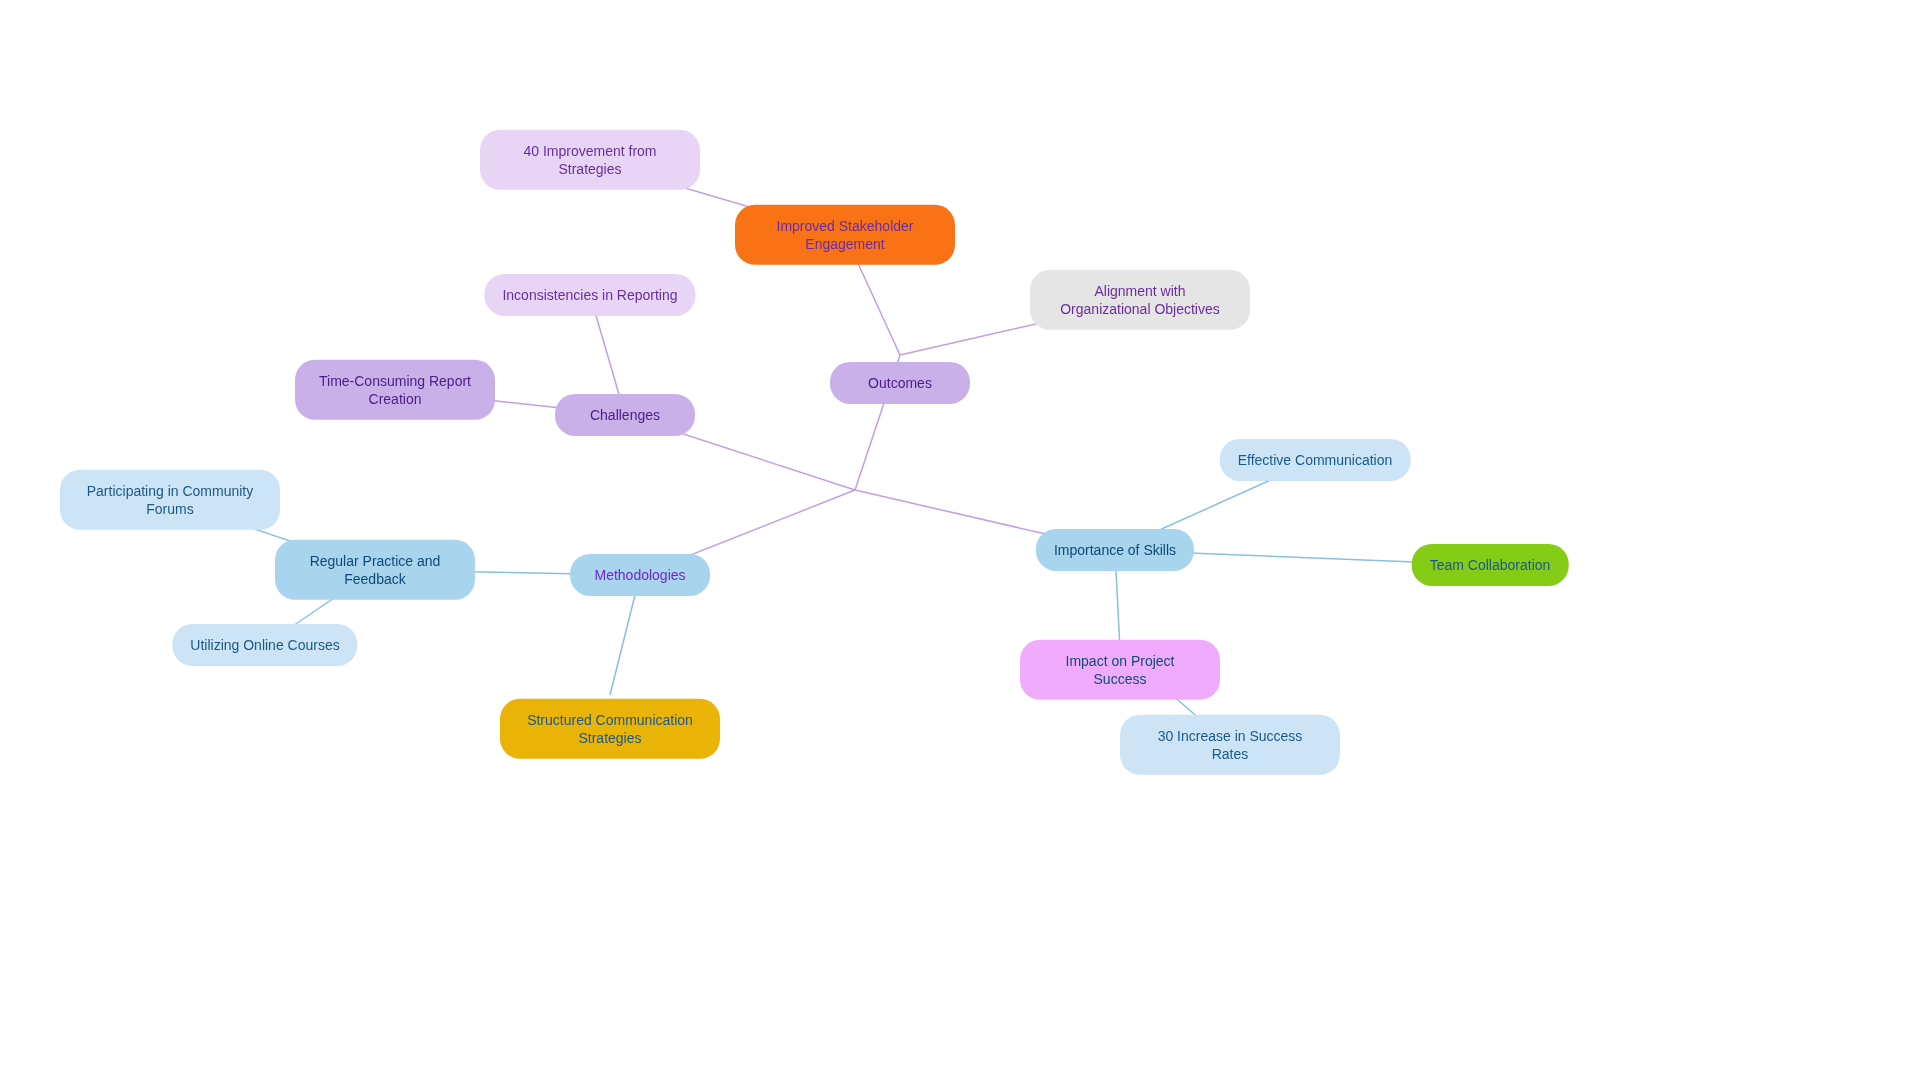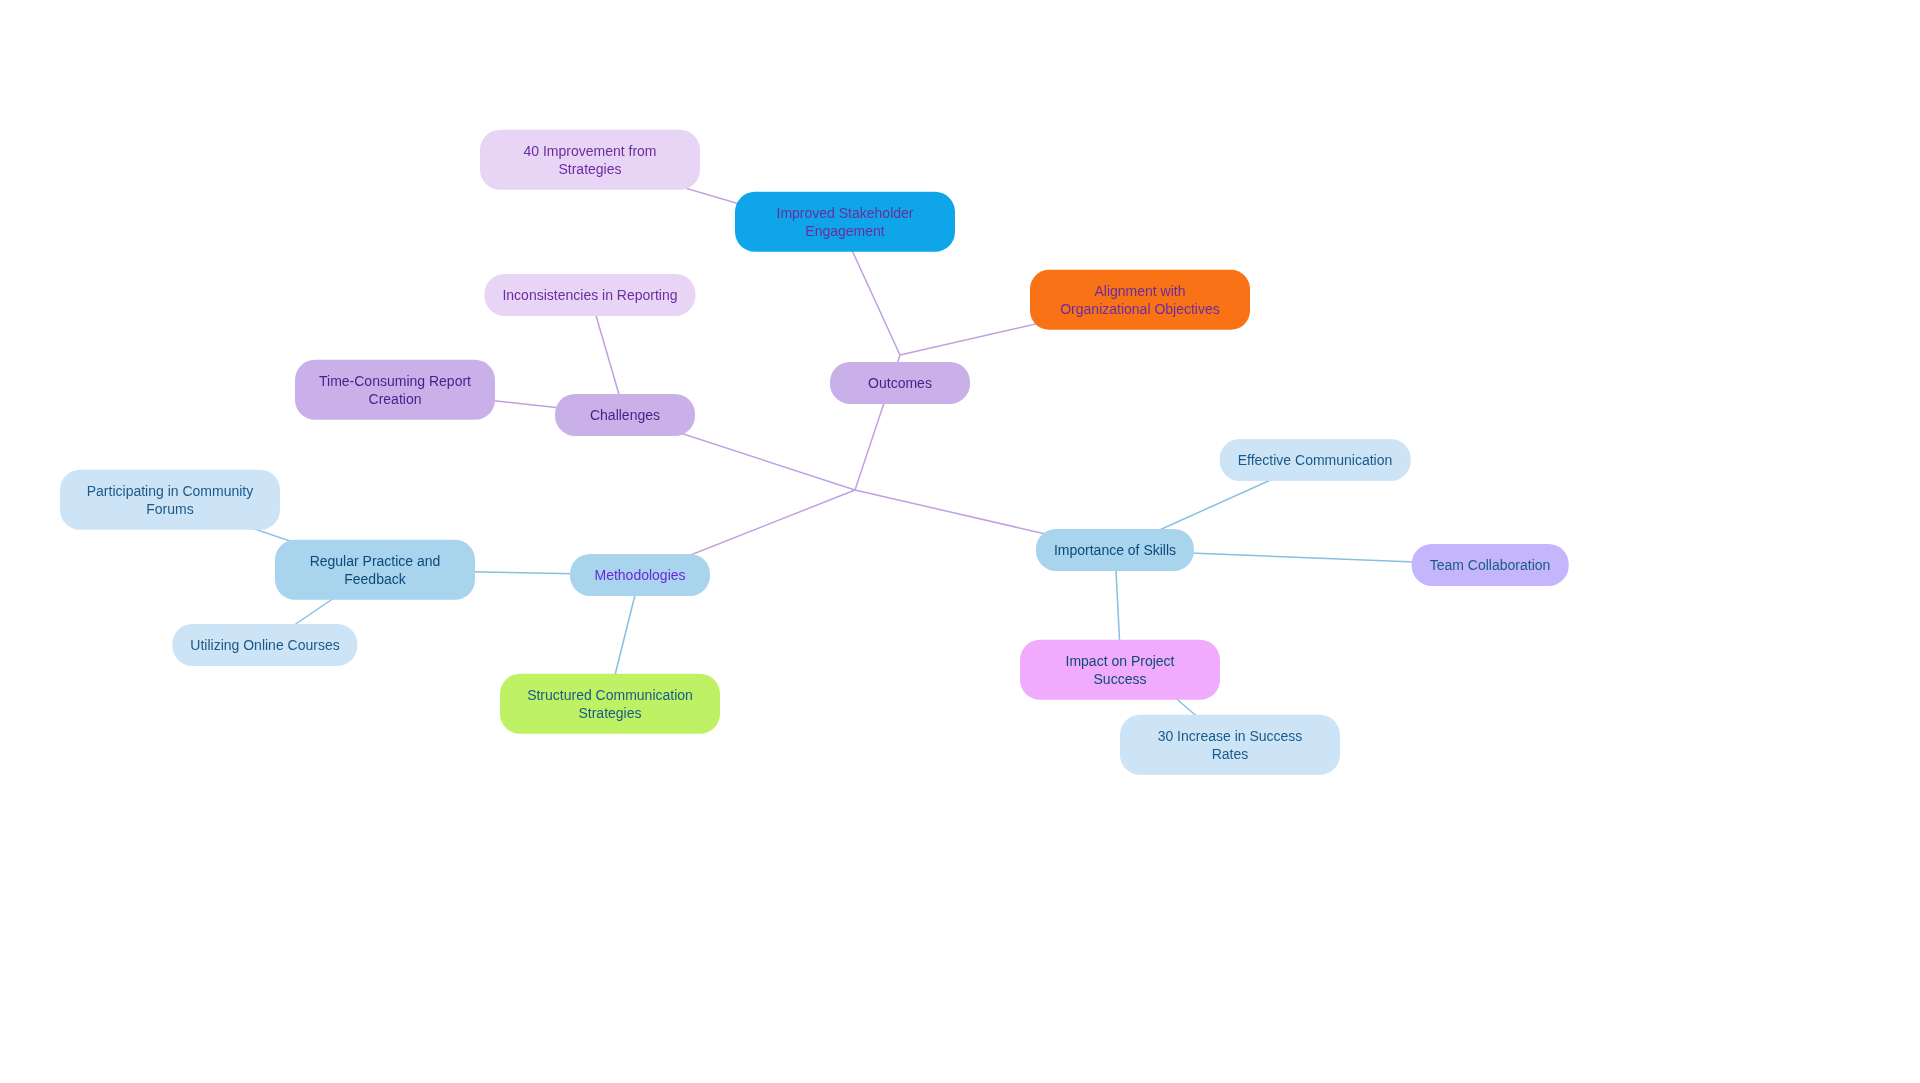--- a/index.html
+++ b/index.html
@@ -65,27 +65,27 @@
       <line x1="640" y1="575" x2="610" y2="695" stroke="#88c0e0" stroke-width="1.5"></line>
       <line x1="855" y1="490" x2="1115" y2="550" stroke="#c0a0e0" stroke-width="1.5"></line>
       <line x1="1115" y1="550" x2="1315" y2="460" stroke="#88c0e0" stroke-width="1.5"></line>
       <line x1="1115" y1="550" x2="1490" y2="565" stroke="#88c0e0" stroke-width="1.5"></line>
       <line x1="1115" y1="550" x2="1120" y2="650" stroke="#88c0e0" stroke-width="1.5"></line>
       <line x1="1120" y1="650" x2="1230" y2="745" stroke="#88c0e0" stroke-width="1.5"></line>
     </svg>
     <div class="node" style="left: 900px; top: 355px; background: rgb(201, 176, 232); color: rgb(74, 29, 138); min-width: 140px; max-width: 200px; margin-top: 28px;">
       <span>Outcomes</span>
     </div>
-    <div class="node" style="left: 845px; top: 222px; background: #0ea5e9; color: rgb(106, 45, 160); min-width: 160px; max-width: 220px;">
+    <div class="node" style="left: 845px; top: 235px; background: #f97316; color: rgb(106, 45, 160); min-width: 160px; max-width: 220px;">
       <span>Improved Stakeholder Engagement</span>
     </div>
     <div class="node" style="left: 590px; top: 160px; background: rgb(232, 213, 245); color: rgb(106, 45, 160); min-width: 160px; max-width: 220px;">
       <span>40 Improvement from Strategies</span>
     </div>
-    <div class="node" style="left: 1140px; top: 300px; background: #f97316; color: rgb(106, 45, 160); min-width: 160px; max-width: 220px; border-radius: 19px;">
+    <div class="node" style="left: 1140px; top: 300px; background: #e5e5e5; color: rgb(106, 45, 160); min-width: 160px; max-width: 220px;">
       <span>Alignment with Organizational Objectives</span>
     </div>
     <div class="node" style="left: 625px; top: 415px; background: rgb(201, 176, 232); color: rgb(74, 29, 138); min-width: 140px; max-width: 200px;">
       <span>Challenges</span>
     </div>
     <div class="node" style="left: 590px; top: 295px; background: rgb(232, 213, 245); color: rgb(106, 45, 160); min-width: 160px; max-width: 220px;">
       <span>Inconsistencies in Reporting</span>
     </div>
     <div class="node" style="left: 395px; top: 390px; background: rgb(201, 176, 232); color: rgb(74, 29, 138); min-width: 140px; max-width: 200px;">
       <span>Time-Consuming Report Creation</span>
@@ -95,30 +95,30 @@
     </div>
     <div class="node" style="left: 170px; top: 500px; background: rgb(204, 228, 245); color: rgb(26, 90, 138); min-width: 150px; max-width: 220px;">
       <span>Participating in Community Forums</span>
     </div>
     <div class="node" style="left: 375px; top: 570px; background: rgb(168, 212, 238); color: rgb(13, 74, 122); min-width: 140px; max-width: 200px;">
       <span>Regular Practice and Feedback</span>
     </div>
     <div class="node" style="left: 265px; top: 645px; background: rgb(204, 228, 245); color: rgb(26, 90, 138); min-width: 150px; max-width: 220px;">
       <span>Utilizing Online Courses</span>
     </div>
-    <div class="node" style="left: 610px; top: 704px; background: #bef264; color: rgb(26, 90, 138); min-width: 150px; max-width: 220px;">
+    <div class="node" style="left: 610px; top: 729px; background: #eab308; color: rgb(26, 90, 138); min-width: 150px; max-width: 220px;">
       <span>Structured Communication Strategies</span>
     </div>
     <div class="node" style="left: 1115px; top: 550px; background: rgb(168, 212, 238); color: rgb(13, 74, 122); min-width: 140px; max-width: 200px; align-items: center;">
       <span>Importance of Skills</span>
     </div>
     <div class="node" style="left: 1315px; top: 460px; background: rgb(204, 228, 245); color: rgb(26, 90, 138); min-width: 150px; max-width: 220px;">
       <span>Effective Communication</span>
     </div>
-    <div class="node" style="left: 1490px; top: 565px; background: #c4b5fd; color: rgb(26, 90, 138); min-width: 150px; max-width: 220px;">
+    <div class="node" style="left: 1490px; top: 565px; background: #84cc16; color: rgb(26, 90, 138); min-width: 150px; max-width: 220px;">
       <span>Team Collaboration</span>
     </div>
     <div class="node" style="left: 1120px; top: 650px; background: #f0abfc; color: rgb(13, 74, 122); min-width: 140px; max-width: 200px; margin-top: 20px;">
       <span>Impact on Project Success</span>
     </div>
     <div class="node" style="left: 1230px; top: 745px; background: rgb(204, 228, 245); color: rgb(26, 90, 138); min-width: 150px; max-width: 220px;">
       <span>30 Increase in Success Rates</span>
     </div>
   </div>
 

